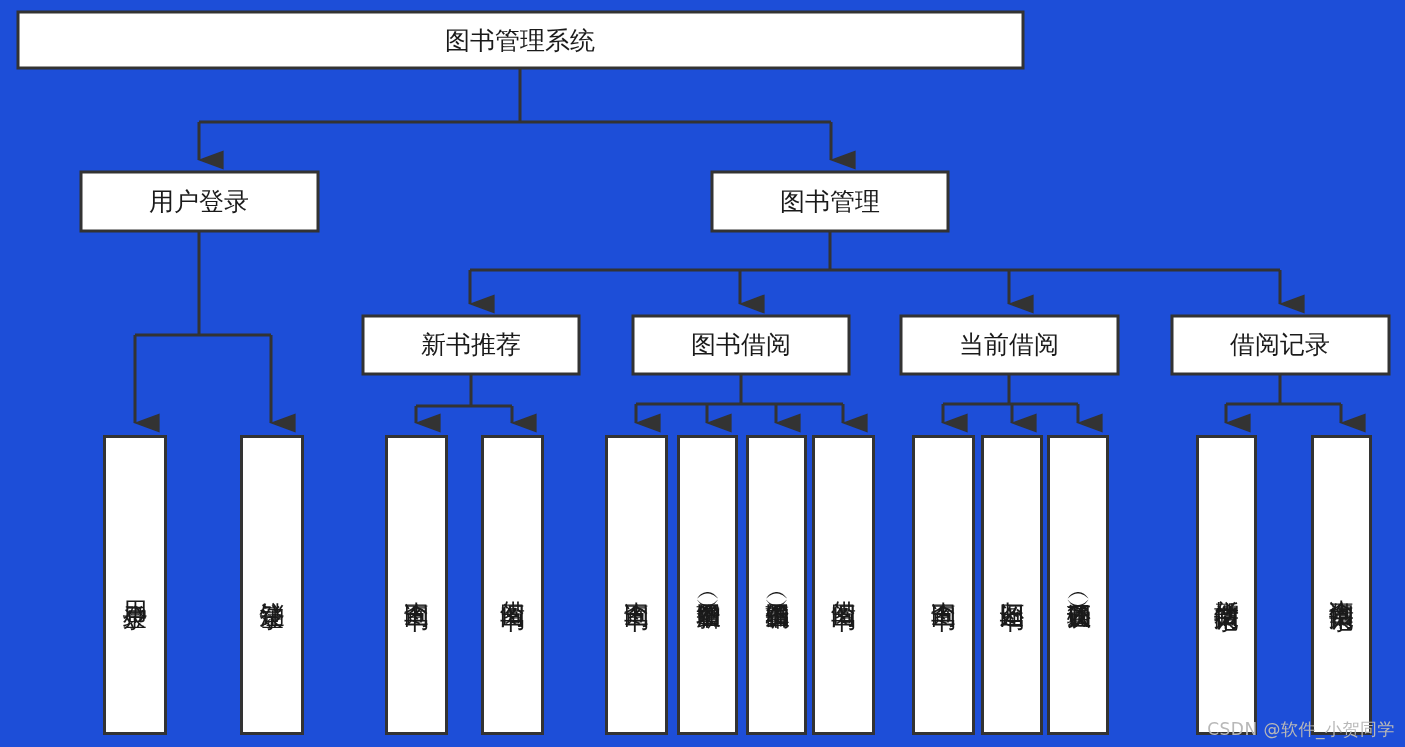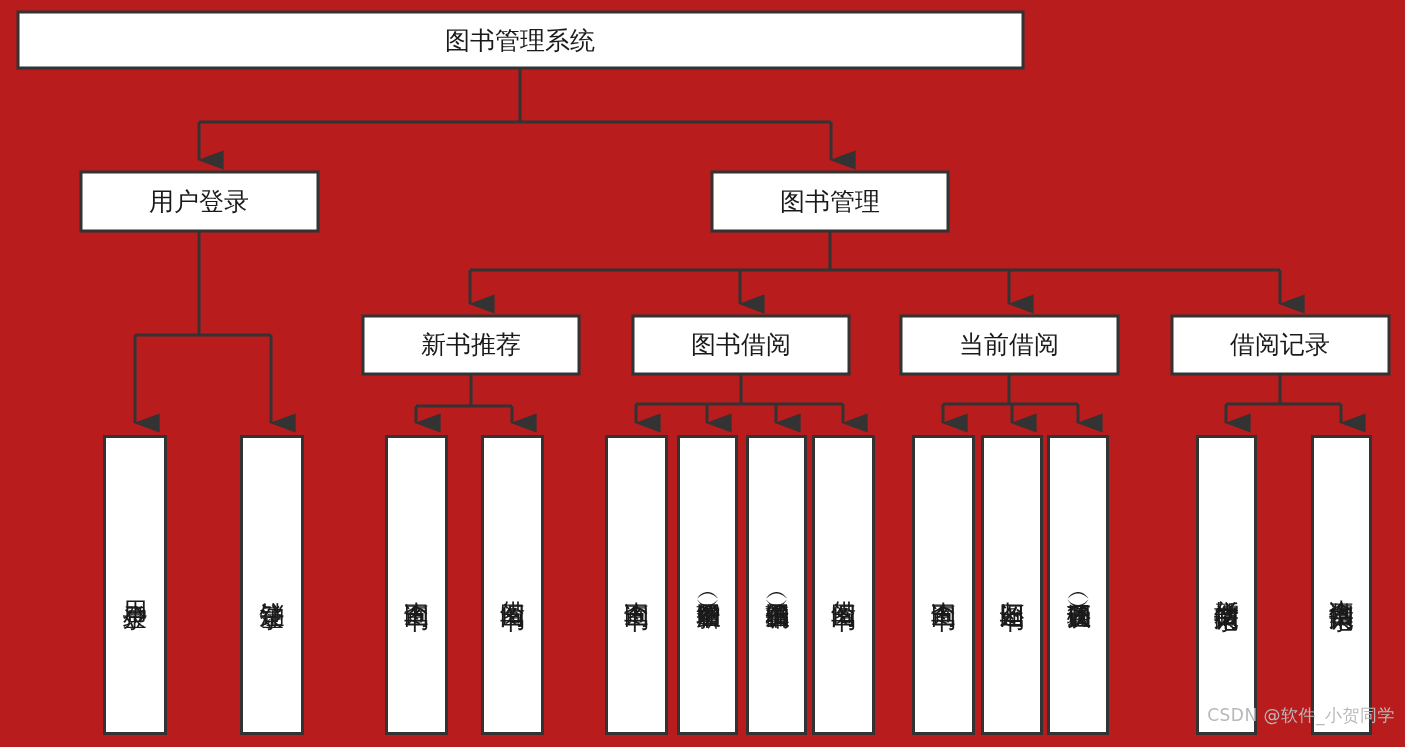--- a/index.html
+++ b/index.html
@@ -8,21 +8,21 @@
     padding: 0;
     background: #ffffff;
   }
   body {
     font-family: "DejaVu Sans", "Liberation Sans", sans-serif;
   }
   #diagram-root {
     position: relative;
     width: 1405px;
     height: 747px;
-    background: #b91c1c;
+    background: #1d4ed8;
     overflow: hidden;
   }
   svg#flow-svg {
     position: absolute;
     left: 0;
     top: 0;
     width: 1405px;
     height: 747px;
     display: block;
   }
@@ -40,21 +40,21 @@
   .node-label-h {
     font-family: "DejaVu Sans", "Liberation Sans", sans-serif;
     font-size: 25px;
     fill: #1a1a1a;
     text-anchor: middle;
     dominant-baseline: middle;
   }
   .watermark {
     position: absolute;
     right: 10px;
-    bottom: 20px;
+    bottom: 6px;
     font-family: "DejaVu Sans", "Liberation Sans", sans-serif;
     font-size: 17px;
     color: #b8b8b8;
     letter-spacing: 0.5px;
     white-space: nowrap;
     user-select: none;
   }
   .vnode {
     position: absolute;
     box-sizing: border-box;

